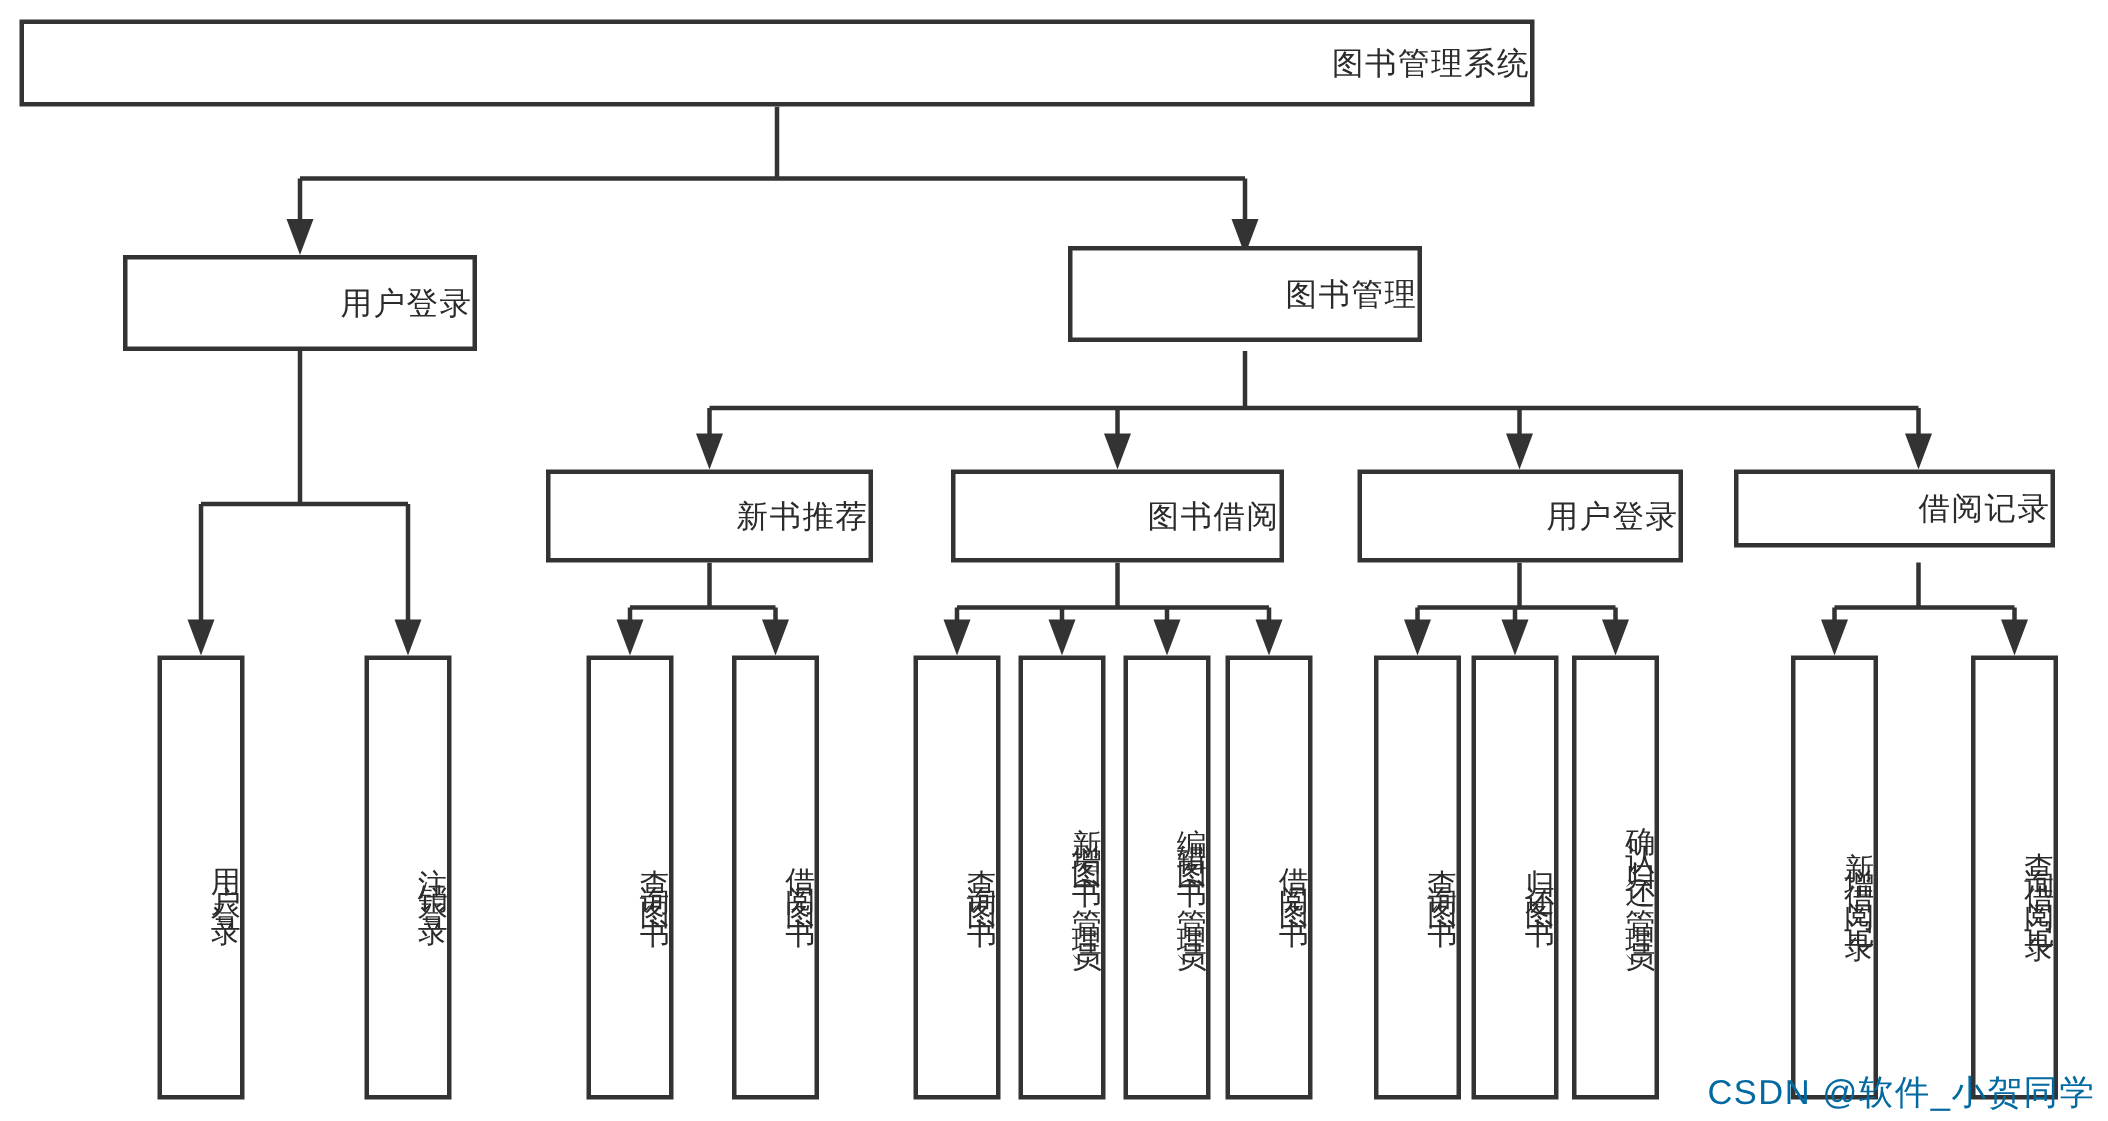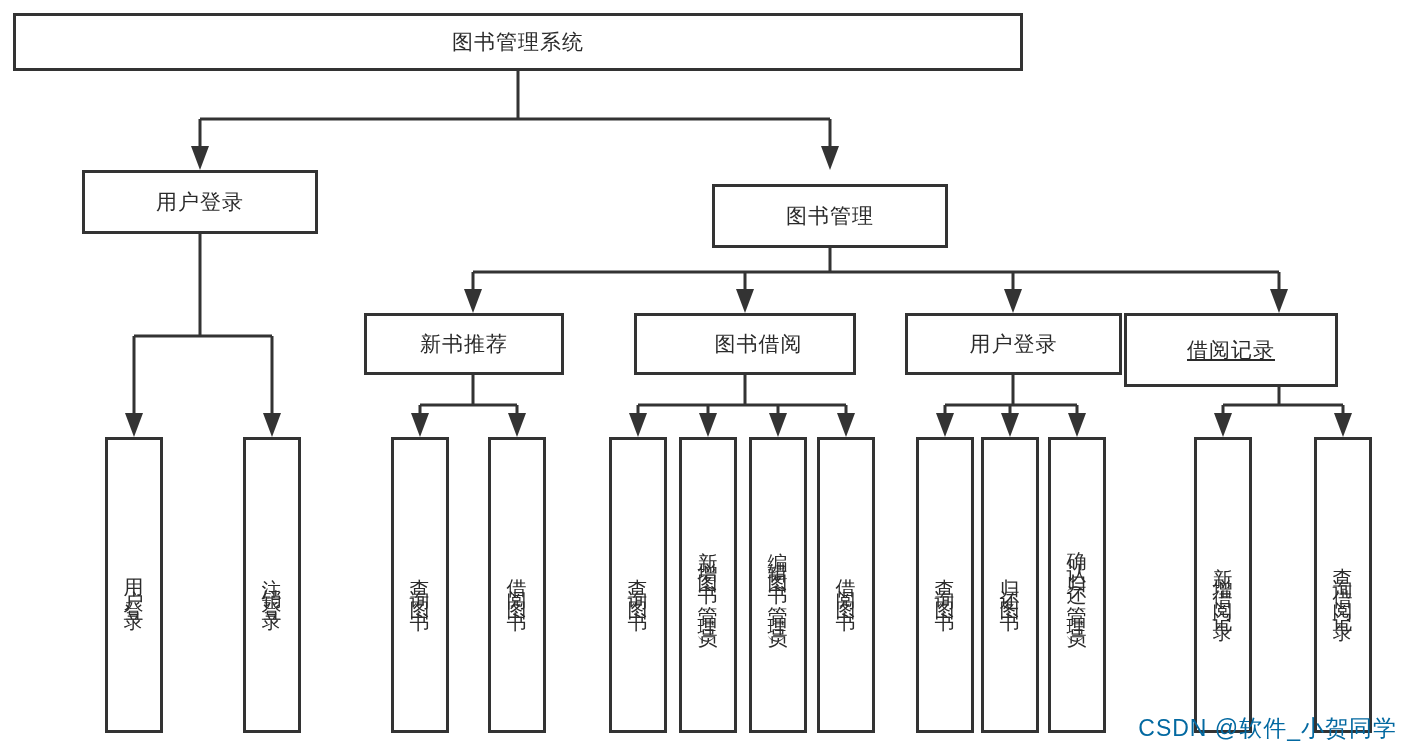--- a/index.html
+++ b/index.html
@@ -4,21 +4,21 @@
 <style>
   html,body { margin:0; padding:0; background:#ffffff; }
   #stage {
     position:relative; width:1405px; height:747px; background:#ffffff;
     font-family:"Liberation Sans","DejaVu Sans",sans-serif; overflow:hidden;
   }
   #wires { position:absolute; left:0; top:0; width:1405px; height:747px; }
   .box {
     position:absolute; box-sizing:border-box; background:#ffffff;
     border:3px solid #333333; color:#2b2b2b;
-    display:flex; align-items:center; justify-content:center;
+    display:flex; align-items:center; justify-content:flex-end;
   }
   .h { font-size:21px; letter-spacing:1px; white-space:nowrap; }
   .v span {
     writing-mode:vertical-rl; text-orientation:mixed;
     font-size:20px; letter-spacing:11px; line-height:1;
   }
   .watermark {
     position:absolute; right:8px; bottom:3px;
     font-size:23px; color:#0369a1; letter-spacing:1px; white-space:nowrap;
   }
@@ -68,34 +68,34 @@
     </g>
   </svg>
 
   <div class="box h" style="left:13px; top:13px; width:1010px; height:58px;">
     <span>图书管理系统</span>
   </div>
 
   <div class="box h" style="left:82px; top:170px; width:236px; height:64px;">
     <span>用户登录</span>
   </div>
-  <div class="box h" style="left:712px; top:184px; width:236px; height:64px;">
+  <div class="box h" style="left:712px; top:164px; width:236px; height:64px;">
     <span>图书管理</span>
   </div>
 
-  <div class="box h" style="left:364px; top:313px; width:200px; height:62px;">
+  <div class="box h" style="left:364px; top:313px; width:218px; height:62px;">
     <span>新书推荐</span>
   </div>
   <div class="box h" style="left:634px; top:313px; width:222px; height:62px;padding-left:27px;">
     <span>图书借阅</span>
   </div>
   <div class="box h" style="left:905px; top:313px; width:217px; height:62px;">
     <span>用户登录</span>
   </div>
-  <div class="box h" style="left:1124px; top:313px; width:214px; height:74px;text-decoration:underline;">
+  <div class="box h" style="left:1156px; top:313px; width:214px; height:52px;">
     <span>借阅记录</span>
   </div>
 
   <div class="box v" style="left:105px; top:437px; width:58px; height:296px;">
     <span>用户登录</span>
   </div>
   <div class="box v" style="left:243px; top:437px; width:58px; height:296px;">
     <span>注销登录</span>
   </div>
 

